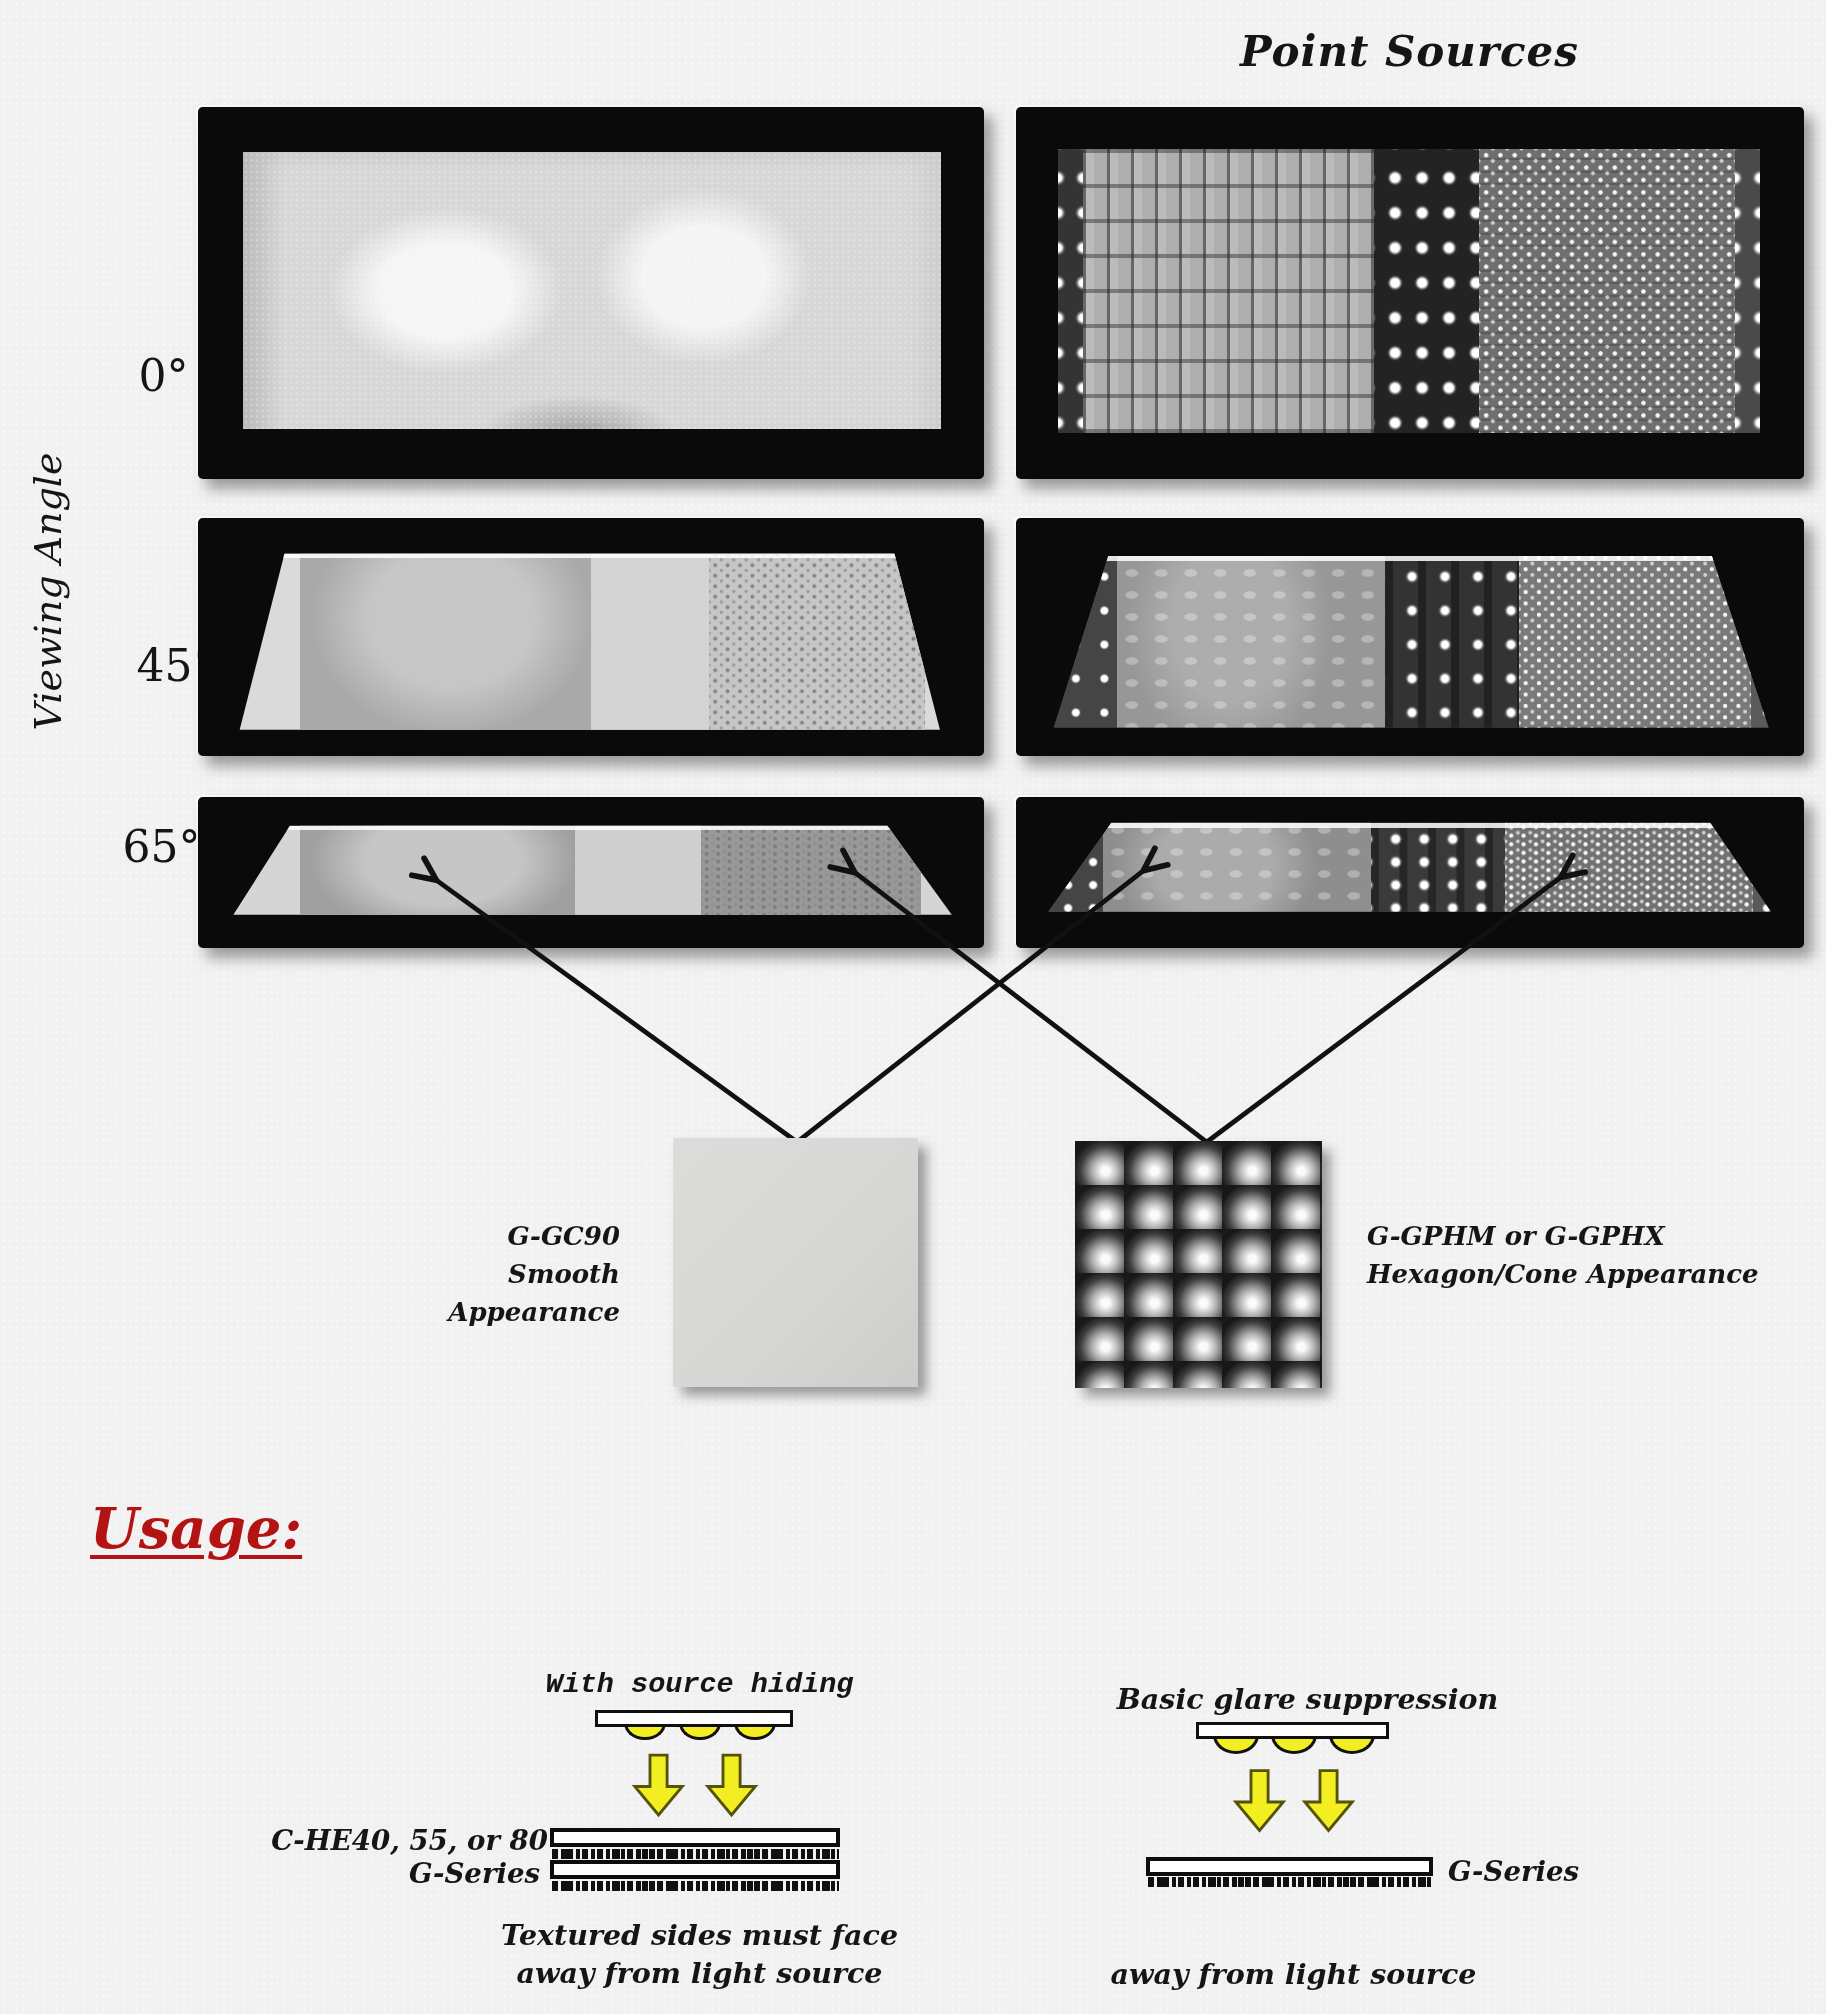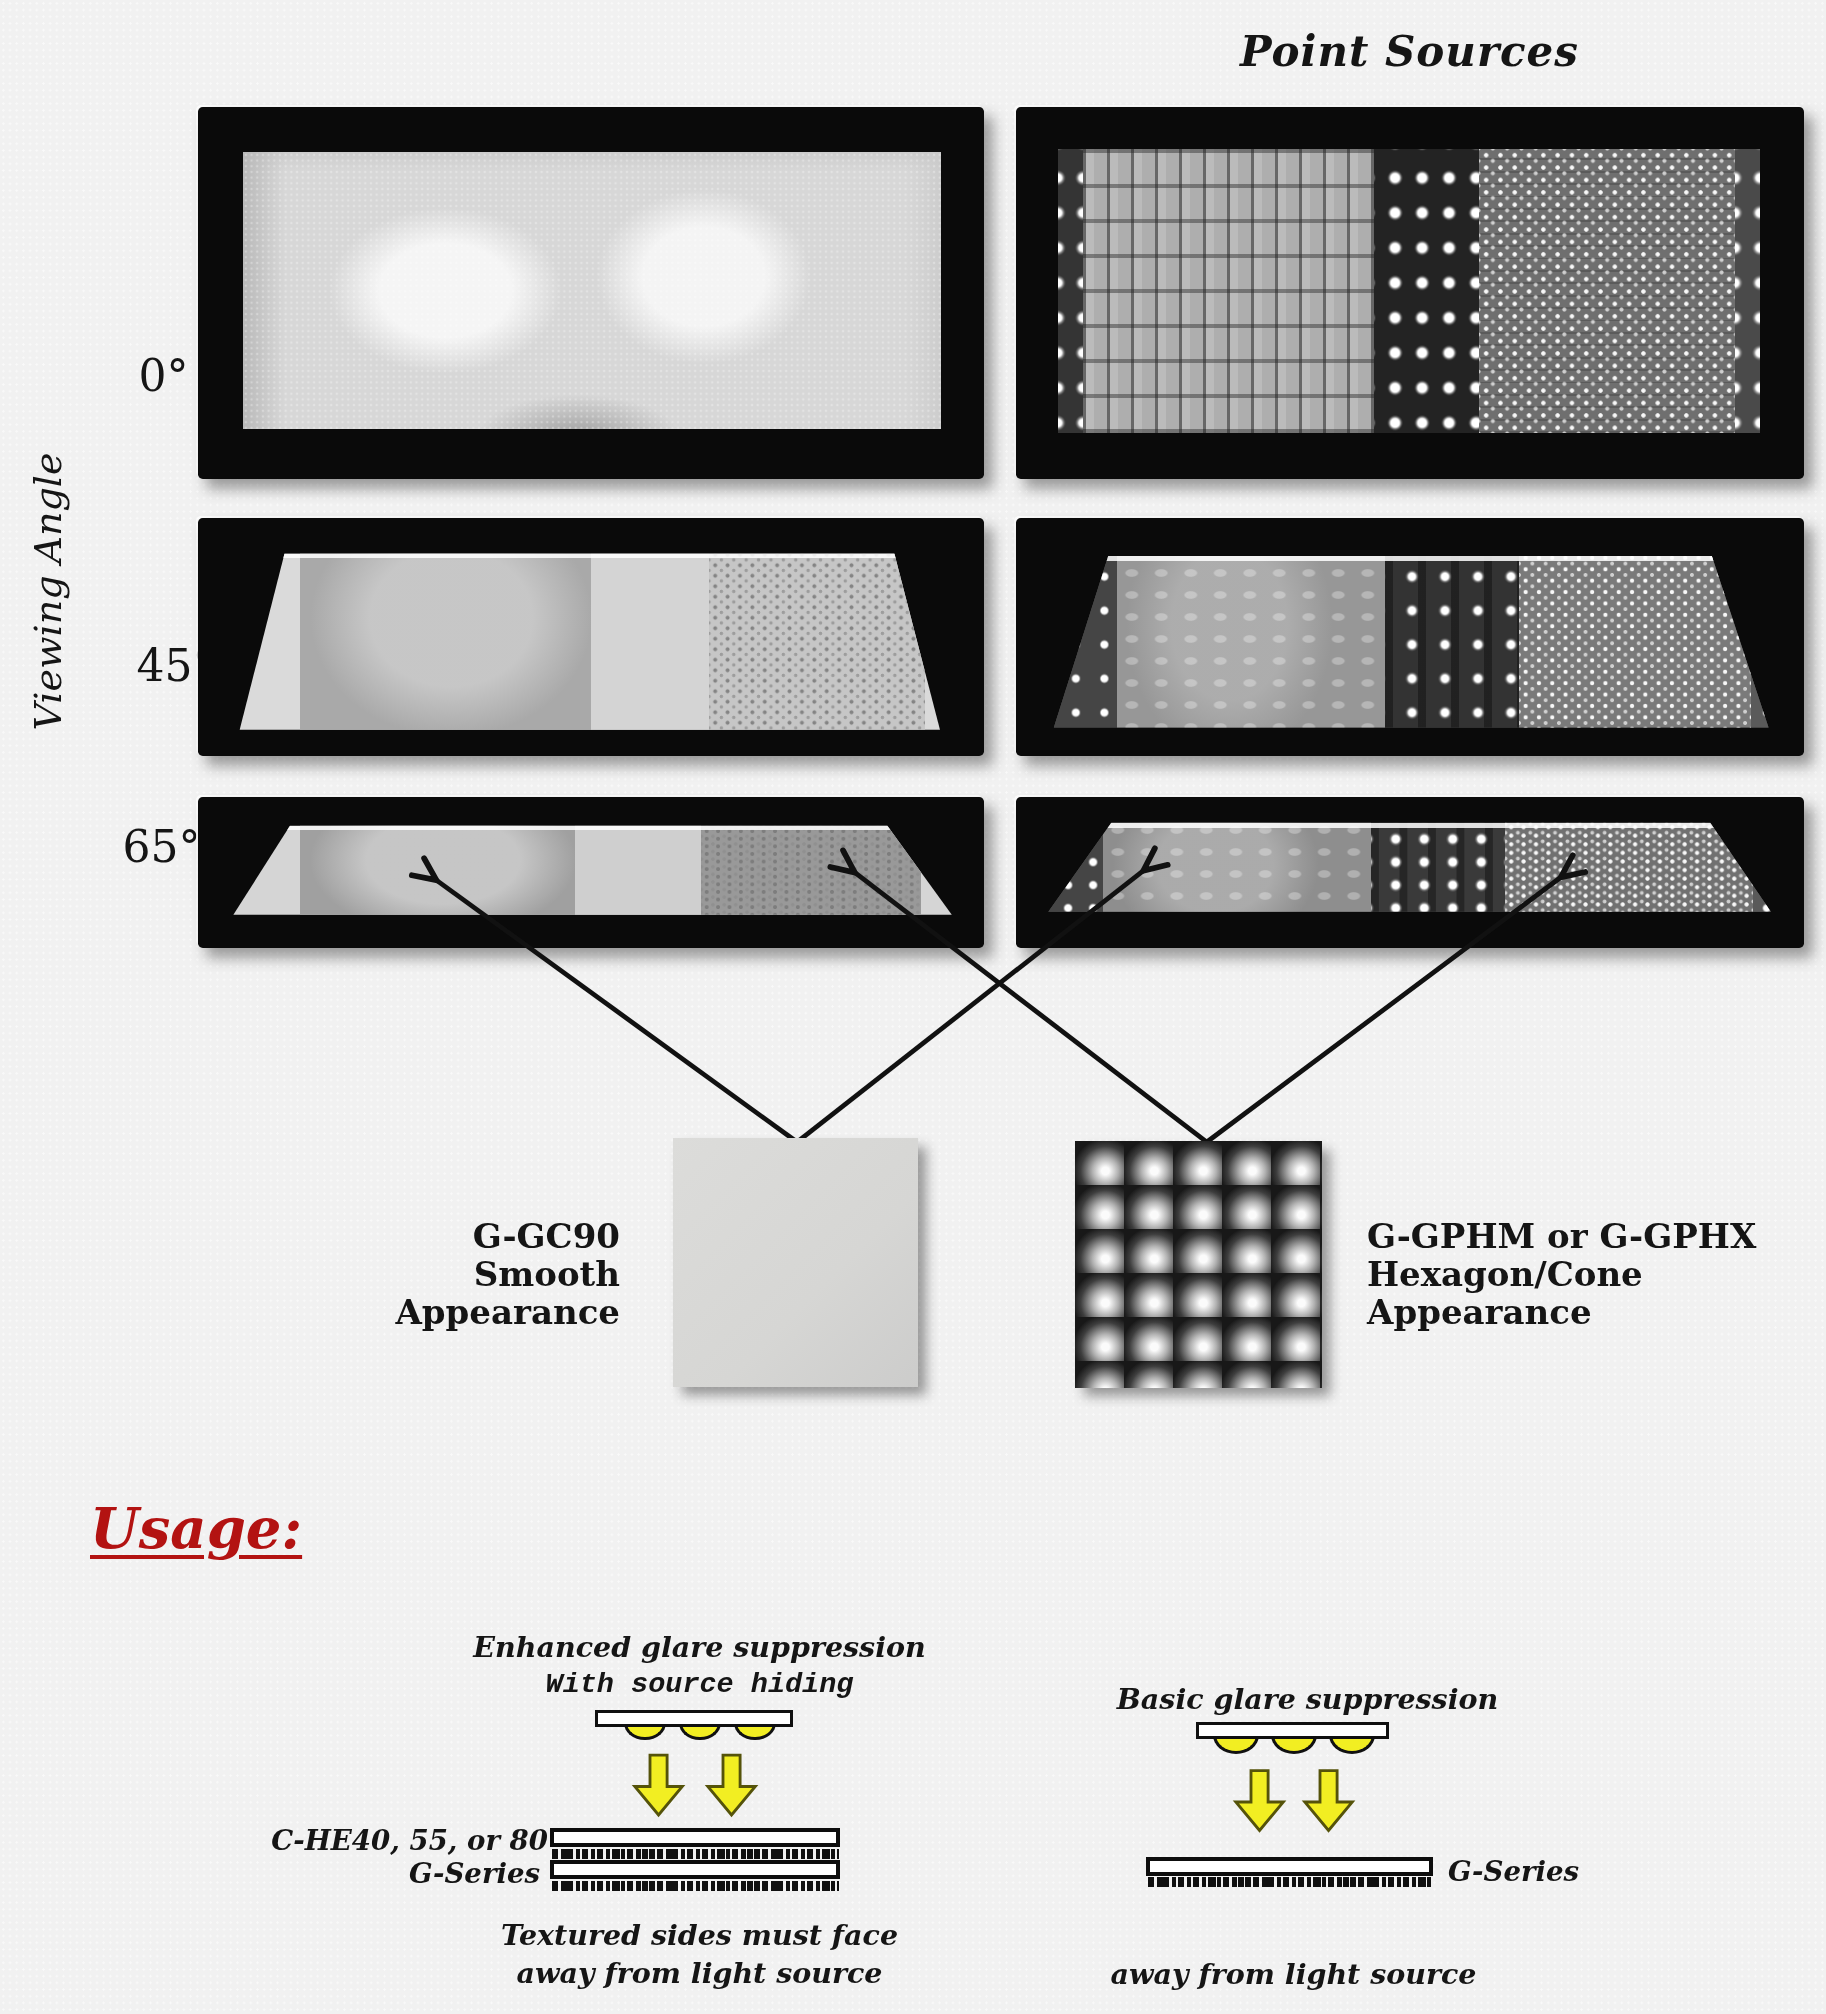--- a/index.html
+++ b/index.html
@@ -88,21 +88,21 @@
   .sm{background-size:25px 23px!important;}
   .sm2{background-size:28.5px 23px!important;}
   
   .swatch{position:absolute;box-shadow:8.6px 8.6px 11.4px rgba(40,40,40,.45);}
   .swSmooth{background:linear-gradient(135deg,#dcdcda 0%,#d6d6d4 60%,#cccccb 100%);}
   .swHex{background-color:#8a8a8a;
     background-image:
       radial-gradient(circle at 62% 68%, #fbfbfb 9%, #b2b2b2 30%, #3e3e3e 58%, #181818 76%),
       radial-gradient(circle at 62% 68%, #fbfbfb 9%, #b2b2b2 30%, #3e3e3e 58%, #181818 76%);
     background-size:49px 44px;background-position:0 0,25px 22px;}
-  .cap{font-size:34px;font-weight:bold;line-height:38px;}
+  .cap{font-size:26px;font-weight:bold;font-style:italic;line-height:38px;}
   
   .usageHdr{font-size:56px;font-weight:bold;font-style:italic;
     text-decoration:underline;text-decoration-thickness:3.8px;text-underline-offset:6.7px;}
   .utxt{font-size:28.5px;font-weight:bold;font-style:italic;text-align:center;line-height:38px;}
   .ulab{font-size:27.6px;font-weight:bold;font-style:italic;}
   .fixbar{position:absolute;background:#ffffff;border:3.8px solid #101010;}
   .lamp{position:absolute;background:#f2ee22;border:3.8px solid #111111;border-top:none;
         border-radius:0 0 50% 50%/0 0 100% 100%;}
   .layerbar{position:absolute;background:#ffffff;border:4.8px solid #0d0d0d;}
   .rough{position:absolute;height:9.5px;
@@ -192,21 +192,20 @@
   <div class="swatch swSmooth" style="left:673px;top:1138px;width:245px;height:249px;"></div>
   <div class="swatch swHex" style="left:1075px;top:1141px;width:247px;height:247px;"></div>
 
   <div class="abs cap" style="left:335px;top:1217px;width:285px;text-align:right;">G-GC90</div>
   <div class="abs cap" style="left:335px;top:1255px;width:285px;text-align:right;">Smooth Appearance</div>
   <div class="abs cap" style="left:1367px;top:1217px;width:447px;">G-GPHM or G-GPHX</div>
   <div class="abs cap" style="left:1367px;top:1255px;width:447px;">Hexagon/Cone Appearance</div>
 
   <div class="abs usageHdr" style="left:90px;top:1495px;color:#b31312;">Usage:</div>
 
-  <div class="abs utxt" style="left:414px;top:1628px;width:571px;">Enhanced glare suppression</div>
   <div class="abs utxt" style="left:414px;top:1666px;width:571px;font-family:Liberation Mono, monospace;">With source hiding</div>
   <div class="lamp" style="left:624px;top:1723px;width:36px;height:14.3px;"></div>
   <div class="lamp" style="left:679px;top:1723px;width:36px;height:14.3px;"></div>
   <div class="lamp" style="left:734px;top:1723px;width:36px;height:14.3px;"></div>
   <div class="fixbar" style="left:595px;top:1710px;width:192px;height:11.4px;"></div>
   <svg class="yarrow" style="left:631px;top:1752px;" width="57" height="67" viewBox="0 0 60 70">
     <path d="M20,3 L38,3 L38,36 L54,36 L29,66 L4,36 L20,36 Z" fill="#f2ee22" stroke="#55530a" stroke-width="3"></path>
   </svg>
   <svg class="yarrow" style="left:704px;top:1752px;" width="57" height="67" viewBox="0 0 60 70">
     <path d="M20,3 L38,3 L38,36 L54,36 L29,66 L4,36 L20,36 Z" fill="#f2ee22" stroke="#55530a" stroke-width="3"></path>

